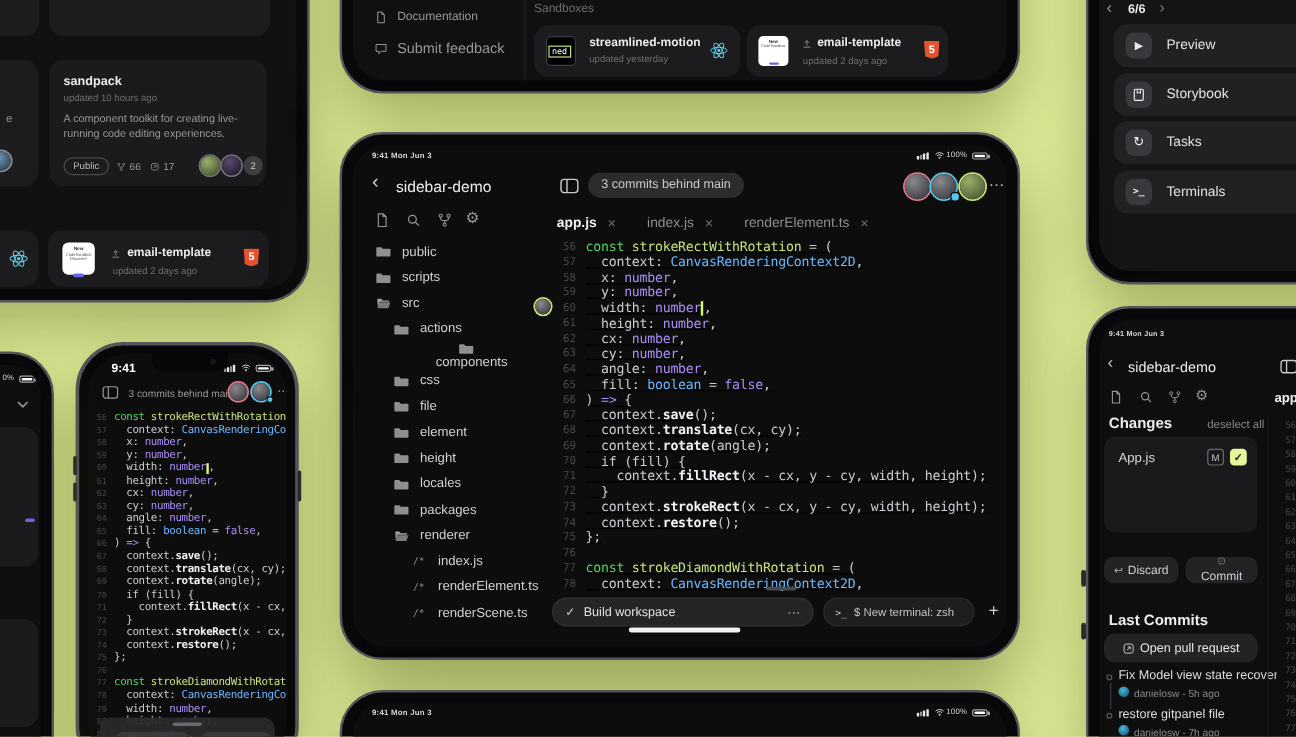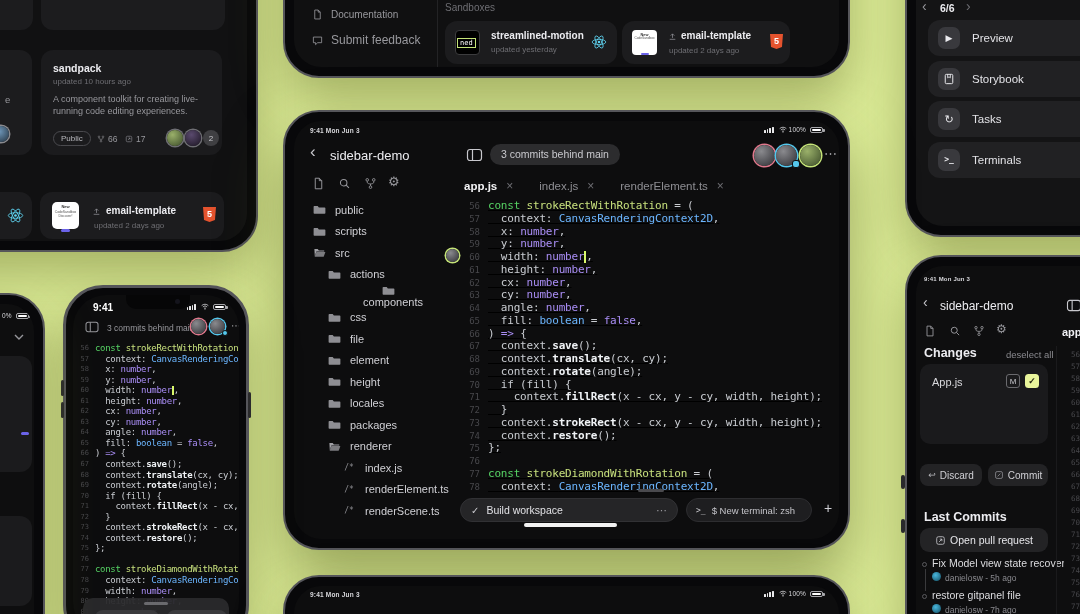--- a/index.html
+++ b/index.html
@@ -612,21 +612,21 @@
       <span class="abs" style="left:90px;top:83px;font-size:9.5px;color:#8a8a8f;">deselect all</span>
       <div class="abs" style="left:4px;top:98px;width:128px;height:80px;background:#1a1a1c;border-radius:10px;">
         <span class="abs" style="left:12px;top:12px;font-size:11px;color:#d8d8dc;">App.js</span>
         <span class="abs" style="left:86px;top:10px;width:14px;height:14px;border:1px solid #6a6a6e;border-radius:3px;color:#c8c8cd;font-size:8px;text-align:center;line-height:13px;">M</span>
         <span class="abs" style="left:105px;top:10px;width:14px;height:14px;border-radius:3.5px;background:#e9f59b;color:#23230f;font-size:9px;font-weight:bold;text-align:center;line-height:14px;">✓</span>
       </div>
       <div class="gbtn" style="left:4px;top:198px;width:62px;height:22px;">
         <span style="font-size:9px;color:#b0b0b5;">↩</span>
         <span>Discard</span>
       </div>
-      <div class="gbtn" style="left:72px;top:198px;width:60px;height:22px;">
+      <div class="gbtn" style="left:72px;top:198px;width:60px;height:22px;flex-direction:column;">
         <svg class="icon" width="10" height="10">
             <use href="#i-pencilbox"></use>
           </svg>
         <span>Commit</span>
       </div>
       <span class="abs t-primary" style="left:8px;top:244px;font-size:12.5px;font-weight:bold;">Last Commits</span>
       <div class="gbtn" style="left:4px;top:262px;width:128px;height:24px;font-size:10.5px;color:#e6e6ea;border-radius:9px;">
         <svg class="icon" width="11" height="11" style="color:#c8c8cd;">
             <use href="#i-pr"></use>
           </svg>

